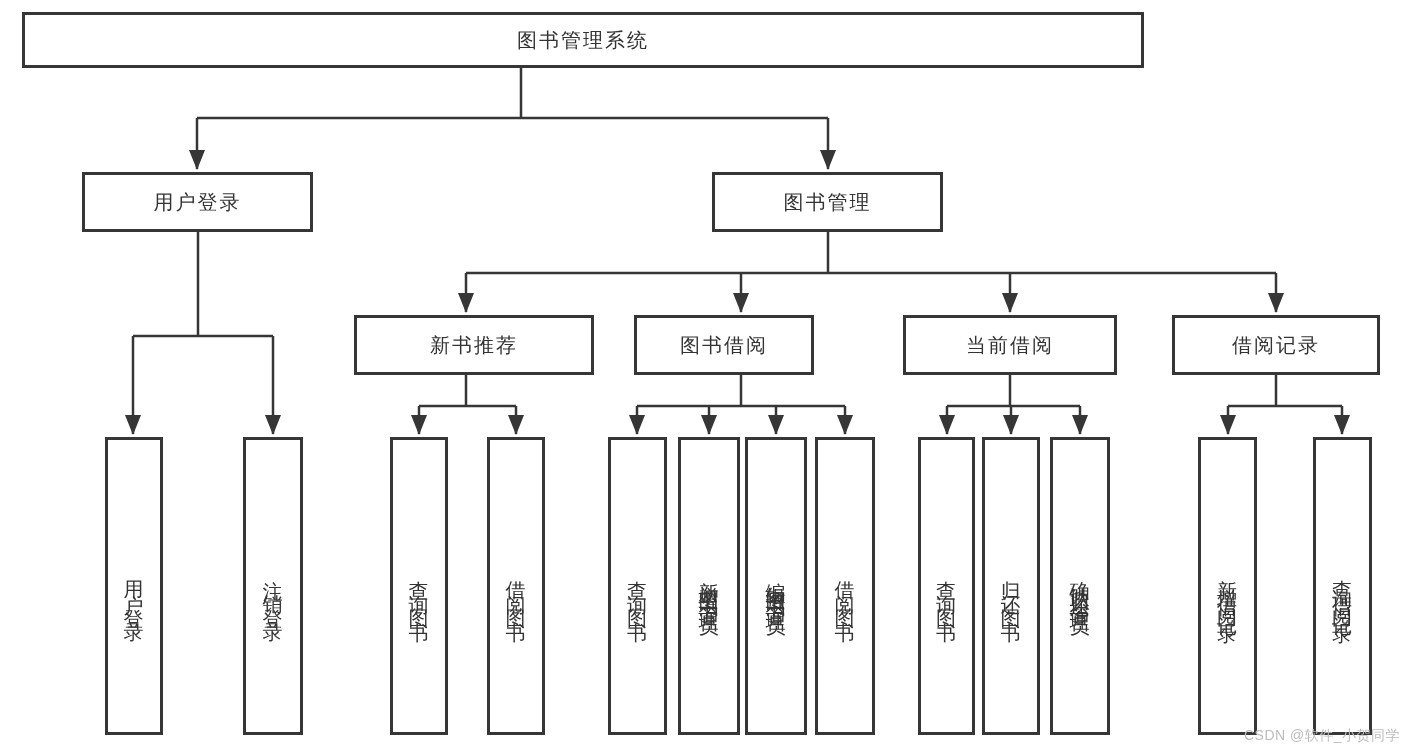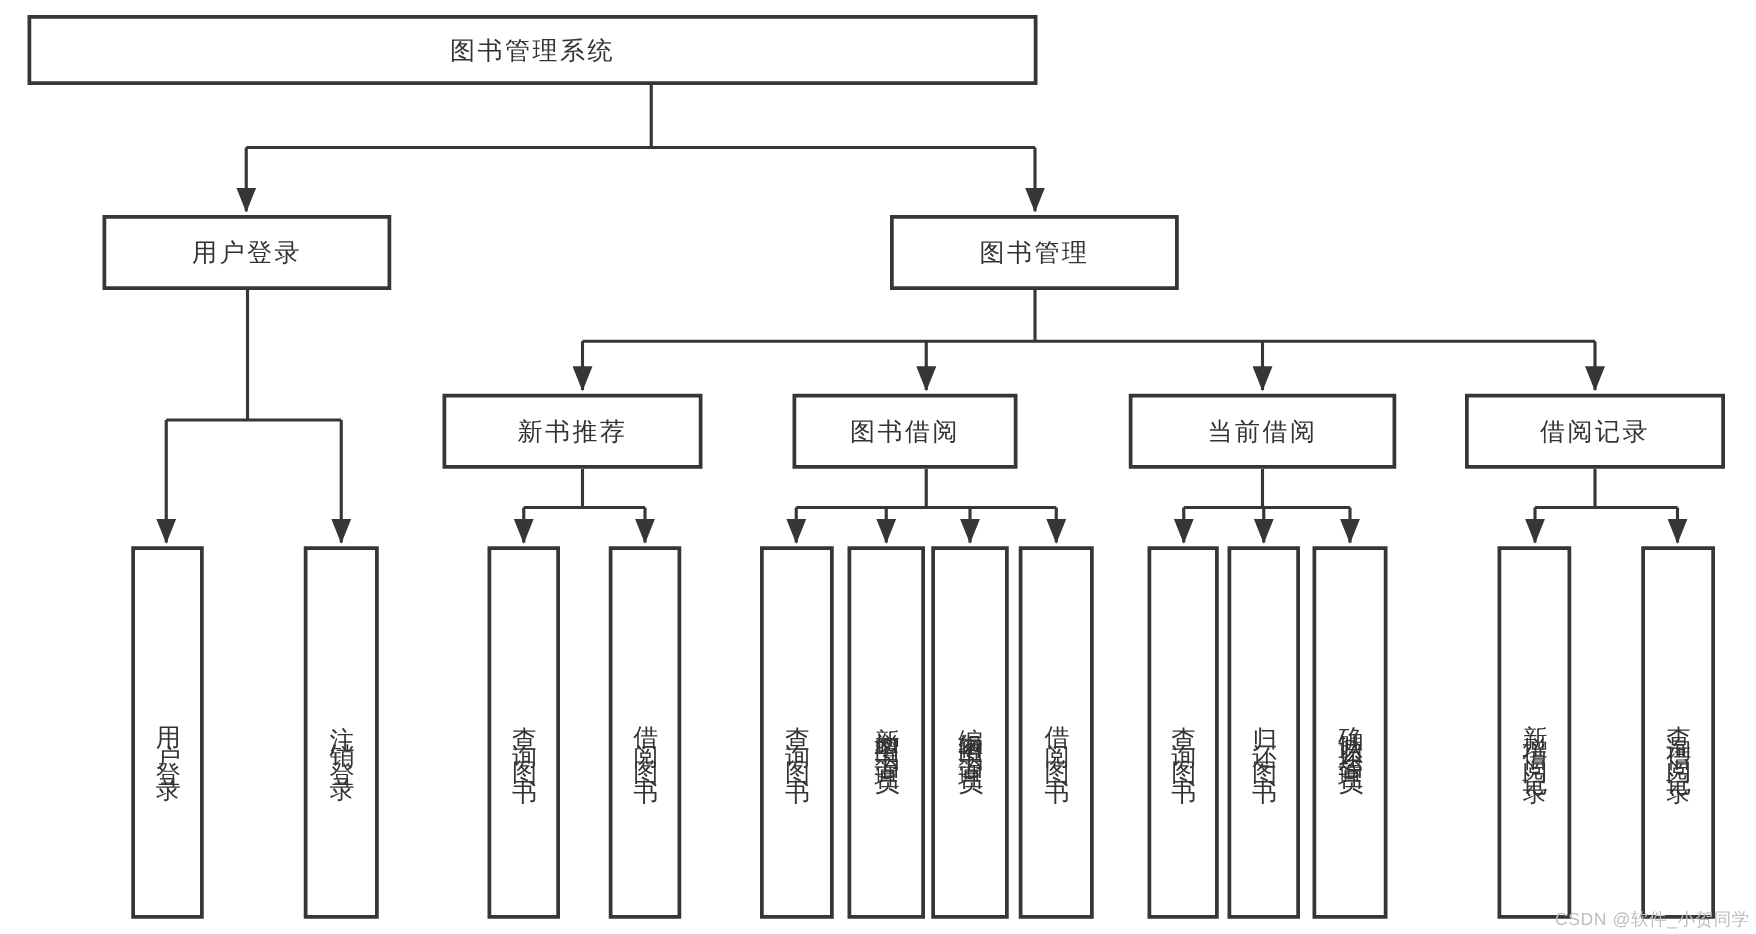--- a/index.html
+++ b/index.html
@@ -25,21 +25,21 @@
     background: #ffffff;
     display: flex;
     align-items: center;
     justify-content: center;
   }
   .hbox span {
     font-size: 20px;
     letter-spacing: 2px;
     white-space: nowrap;
   }
-  .root  { left: 22px;  top: 12px;  width: 808px; height: 56px; }
+  .root  { left: 22px;  top: 12px;  width: 1122px; height: 56px; }
   .lvl2  { top: 172px;  height: 60px; }
   .lvl3  { top: 315px;  height: 60px; }
   .vbox  { top: 437px;  height: 298px; }
   .vtext {
     writing-mode: vertical-rl;
     text-orientation: mixed;
     font-size: 20px;
     white-space: nowrap;
     line-height: 1;
   }
@@ -102,21 +102,21 @@
     <span>图书管理系统</span>
   </div>
 
   <div class="box hbox lvl2" style="left:82px;width:231px;">
     <span>用户登录</span>
   </div>
   <div class="box hbox lvl2" style="left:712px;width:231px;">
     <span>图书管理</span>
   </div>
 
-  <div class="box hbox lvl3" style="left:354px;width:208px;">
+  <div class="box hbox lvl3" style="left:354px;width:240px;">
     <span>新书推荐</span>
   </div>
   <div class="box hbox lvl3" style="left:634px;width:180px;">
     <span>图书借阅</span>
   </div>
   <div class="box hbox lvl3" style="left:903px;width:214px;">
     <span>当前借阅</span>
   </div>
   <div class="box hbox lvl3" style="left:1172px;width:208px;">
     <span>借阅记录</span>

